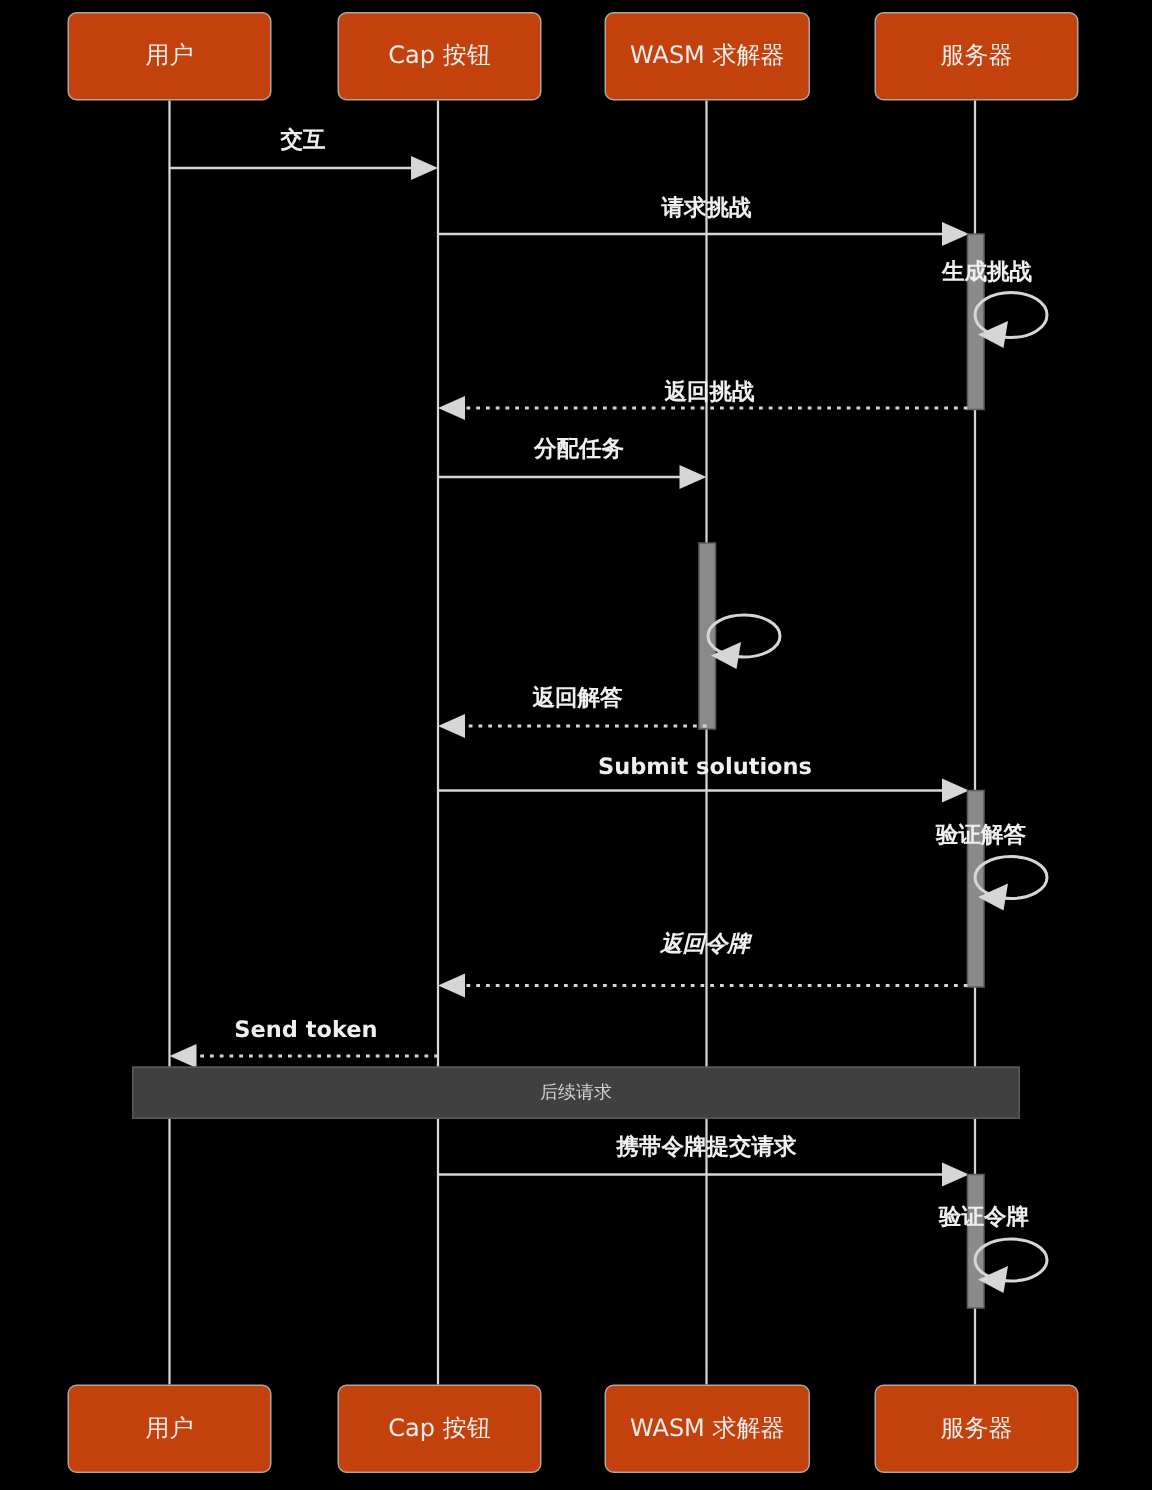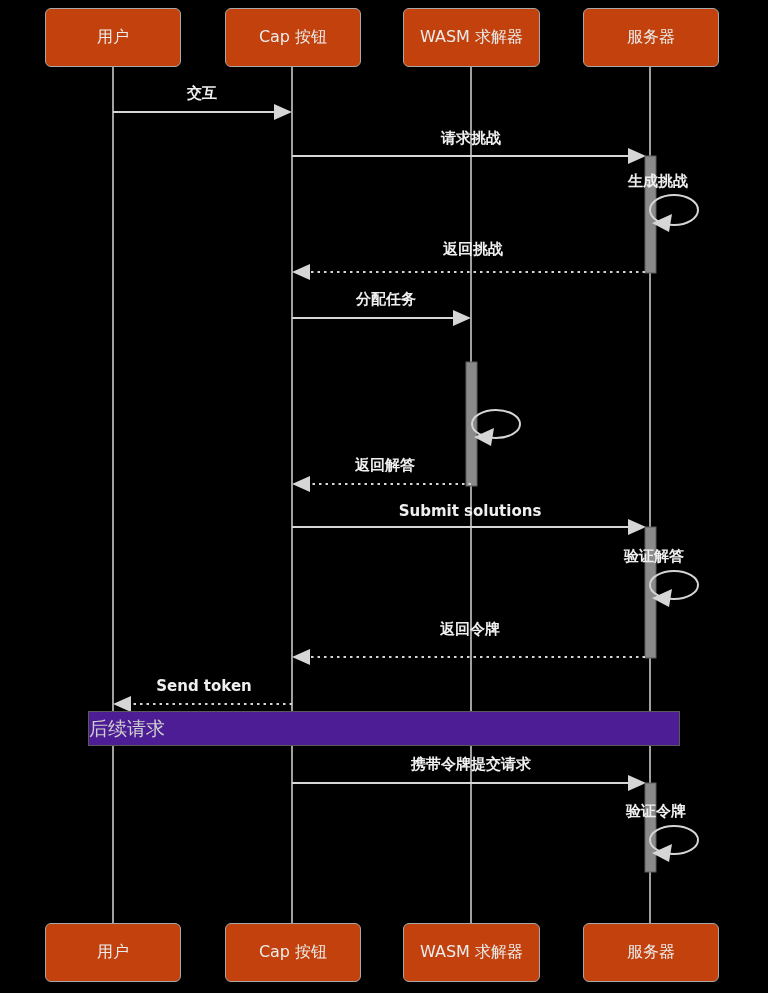--- a/index.html
+++ b/index.html
@@ -17,23 +17,23 @@
   .msg{
     position:absolute;transform:translateX(-50%);
     color:#efefef;font-size:15px;font-weight:600;white-space:nowrap;
   }
   .note{
     position:absolute;background:#525252;border:1px solid #6f6f6f;
     display:flex;align-items:center;justify-content:center;
     color:#d6d6d6;font-size:15px;box-sizing:border-box;
   }
   .divider{
-    position:absolute;background:#4c1d95;border:1px solid #5a5a5a;
-    display:flex;align-items:center;justify-content:flex-start;
-    color:#cfcfcf;font-size:19px;box-sizing:border-box;
+    position:absolute;background:#404040;border:1px solid #5a5a5a;
+    display:flex;align-items:center;justify-content:center;
+    color:#cfcfcf;font-size:12px;box-sizing:border-box;
   }
 </style>
 </head>
 <body>
 
 <div class="stage">
 
   <svg class="layer" width="768" height="993" viewBox="0 0 768 993">
 
     <line x1="113" y1="67" x2="113" y2="923" stroke="#d6d6d6" stroke-width="1.5"></line>
@@ -98,26 +98,26 @@
   <div class="actor" style="left:403px;top:8px;width:137px;">
       <span>WASM 求解器</span>
     </div>
   <div class="actor" style="left:583px;top:8px;">
       <span>服务器</span>
     </div>
 
   <div class="msg" style="left:202px;top:84px;">交互</div>
   <div class="msg" style="left:471px;top:129px;">请求挑战</div>
   <div class="msg" style="left:658px;top:172px;">生成挑战</div>
-  <div class="msg" style="left:473px;top:240px;">返回挑战</div>
+  <div class="msg" style="left:473px;top:252px;">返回挑战</div>
   <div class="msg" style="left:386px;top:290px;">分配任务</div>
   <div class="msg" style="left:385px;top:456px;">返回解答</div>
   <div class="msg" style="left:470px;top:502px;">Submit solutions</div>
   <div class="msg" style="left:654px;top:547px;">验证解答</div>
-  <div class="msg" style="left:470px;top:620px;">返回令牌</div>
+  <div class="msg" style="left:470px;top:620px;font-style:italic;">返回令牌</div>
   <div class="msg" style="left:204px;top:677px;">Send token</div>
   <div class="msg" style="left:471px;top:755px;">携带令牌提交请求</div>
   <div class="msg" style="left:656px;top:802px;">验证令牌</div>
 
 
   <div class="divider" style="left:88px;top:711px;width:592px;height:35px;">
     <span>后续请求</span>
   </div>
 
 

